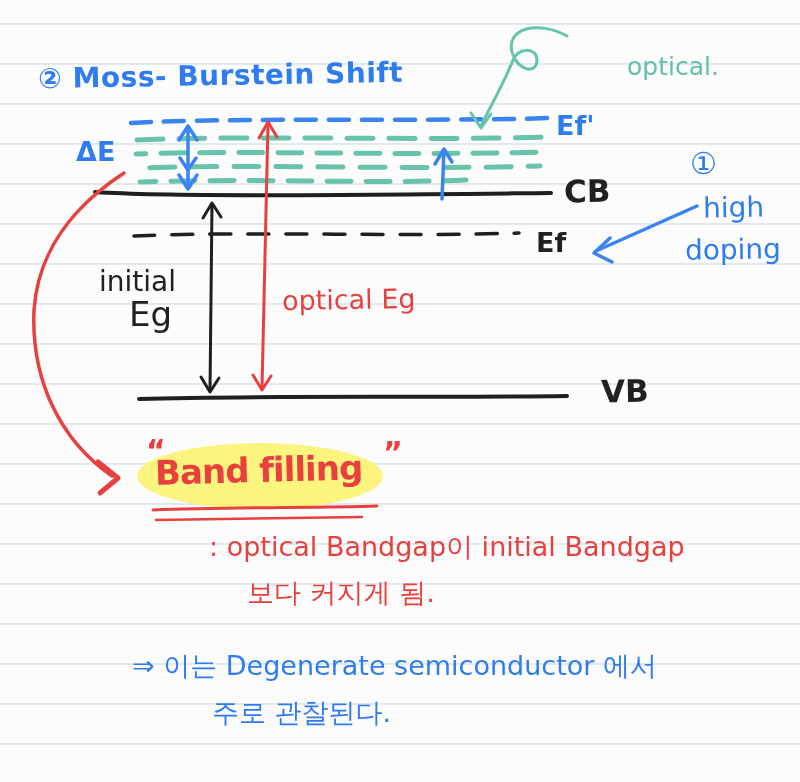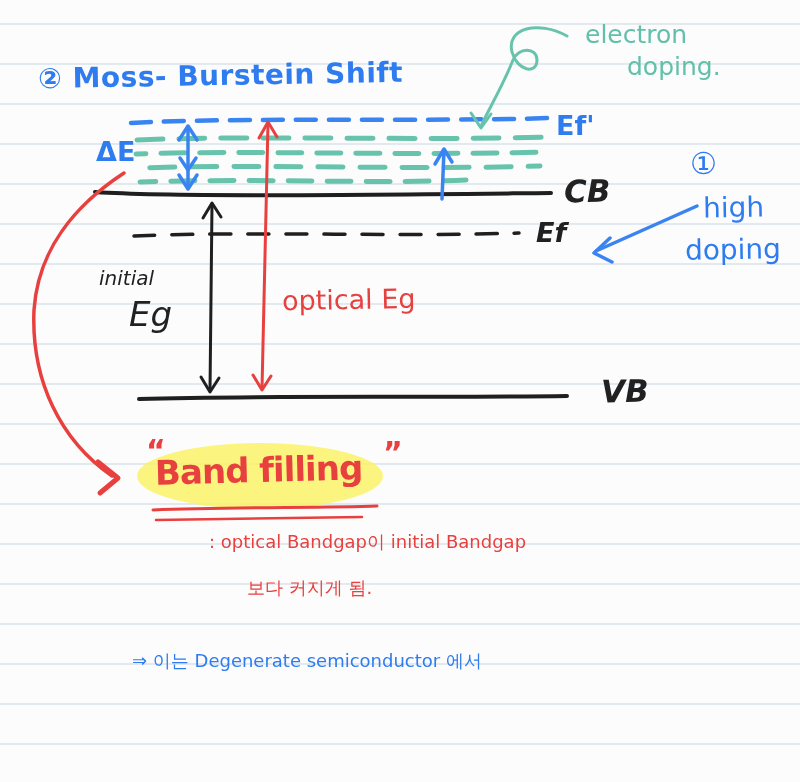--- a/index.html
+++ b/index.html
@@ -11,31 +11,31 @@
     background-image:linear-gradient(to bottom, rgba(208,221,232,.6) 0, rgba(208,221,232,.6) 2px, transparent 2px);
     background-size:100% 40px;
     background-position:0 23px;
     font-family:"DejaVu Sans", sans-serif;
   }
   svg.strokes{position:absolute;left:0;top:0;}
   .label{position:absolute;white-space:nowrap;line-height:1;}
   .blue{color:#2e7cf0;}
   .teal{color:#62bfa9;}
   .red{color:#e7403e;}
-  .black{color:#212121;font-style:italic;}
+  .black{color:#212121;}
   .hand{transform:rotate(-1deg);}
   .title{font-size:28px;font-weight:600;letter-spacing:.5px;}
   .lbl25{font-size:25px;}
   .lbl27{font-size:27px;}
   .lbl28{font-size:28px;font-weight:500;}
   .lbl30{font-size:30px;}
   .lbl31{font-size:31px;font-weight:600;}
   .banner{font-size:34px;font-weight:700;letter-spacing:-1px;transform:rotate(-1.5deg);}
   .quote{font-size:30px;font-weight:700;}
-  .kor27{font-size:18px;font-weight:500;}
+  .kor27{font-size:27px;font-weight:500;}
 </style>
 </head>
 <body>
 
 <div class="paper">
 
   <svg class="strokes" width="800" height="782" viewBox="0 0 800 782">
 
     <ellipse cx="260" cy="476" rx="123" ry="33" fill="#fbf356" opacity="0.75"></ellipse>
 
@@ -102,44 +102,44 @@
     </g>
 
     <g stroke="#e7403e" fill="none" stroke-linecap="round">
       <path stroke-width="3" d="M153 510 C 230 507, 320 508, 377 506"></path>
       <path stroke-width="2.5" d="M156 520 L362 517"></path>
     </g>
   </svg>
 
   <div class="label title blue hand" style="left:38px;top:62px;">② Moss- Burstein Shift</div>
 
-  <div class="label lbl25 teal" style="left:585px;top:22px;">electron</div>
-  <div class="label lbl25 teal" style="left:627px;top:54px;">doping.</div>
+  <div class="label lbl25 teal" style="left:627px;top:54px;">optical.</div>
 
   <div class="label lbl27 blue" style="left:556px;top:112px;font-weight:700;">Ef'</div>
 
-  <div class="label lbl27 blue" style="left:76px;top:138px;font-weight:600;margin-left:20px;">ΔE</div>
+  <div class="label lbl27 blue" style="left:76px;top:138px;font-weight:600;">ΔE</div>
 
   <div class="label lbl31 black hand" style="left:564px;top:176px;">CB</div>
 
-  <div class="label lbl27 black" style="left:536px;top:219px;font-weight:600;">Ef</div>
+  <div class="label lbl27 black" style="left:536px;top:229px;font-weight:600;">Ef</div>
 
   <div class="label lbl31 black hand" style="left:601px;top:376px;">VB</div>
 
-  <div class="label black" style="left:99px;top:268px;font-size:20px;">initial</div>
+  <div class="label black" style="left:99px;top:268px;font-size:28px;">initial</div>
   <div class="label black" style="left:129px;top:297px;font-size:34px;">Eg</div>
 
   <div class="label lbl27 red hand" style="left:282px;top:286px;">optical Eg</div>
 
   <div class="label lbl30 blue" style="left:690px;top:149px;">①</div>
   <div class="label lbl28 blue hand" style="left:703px;top:194px;">high</div>
   <div class="label lbl28 blue hand" style="left:685px;top:236px;">doping</div>
 
   <div class="label quote red" style="left:146px;top:436px;">“</div>
   <div class="label banner red" style="left:155px;top:453px;">Band filling</div>
   <div class="label quote red" style="left:383px;top:438px;">”</div>
 
   <div class="label kor27 red" style="left:209px;top:533px;">: optical Bandgap이 initial Bandgap</div>
   <div class="label kor27 blue" style="left:132px;top:652px;">⇒ 이는 Degenerate semiconductor 에서</div>
 
   <div class="label kor27 red" style="left:247px;top:579px;">보다 커지게 됨.</div>
+  <div class="label kor27 blue" style="left:212px;top:699px;">주로 관찰된다.</div>
 
 </div>
 
 </body></html>

